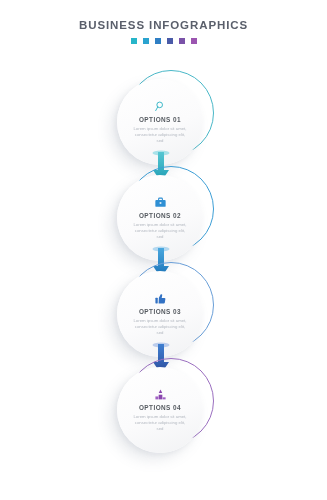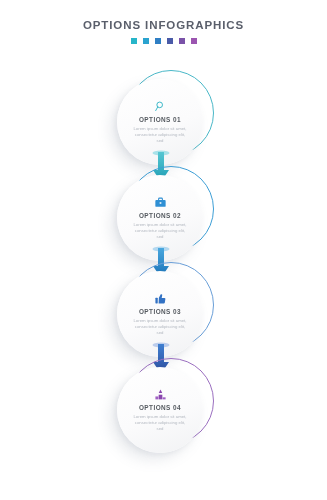--- a/index.html
+++ b/index.html
@@ -130,21 +130,21 @@
   }
   .arrow-1 { top: 88px; }
   .arrow-2 { top: 184px; }
   .arrow-3 { top: 280px; }
   .arrow svg { display: block; }
 </style>
 </head>
 <body>
 
 <div class="header">
-  <h1 class="title">OPTIONS INFOGRAPHICS</h1>
+  <h1 class="title">BUSINESS INFOGRAPHICS</h1>
   <div class="swatches">
     <span class="swatch" style="background: rgb(39, 181, 201);"></span>
     <span class="swatch" style="background: rgb(42, 163, 207);"></span>
     <span class="swatch" style="background: rgb(47, 127, 196);"></span>
     <span class="swatch" style="background: rgb(74, 91, 168);"></span>
     <span class="swatch" style="background: rgb(122, 82, 168);"></span>
     <span class="swatch" style="background: rgb(155, 85, 176);"></span>
   </div>
 </div>
 

